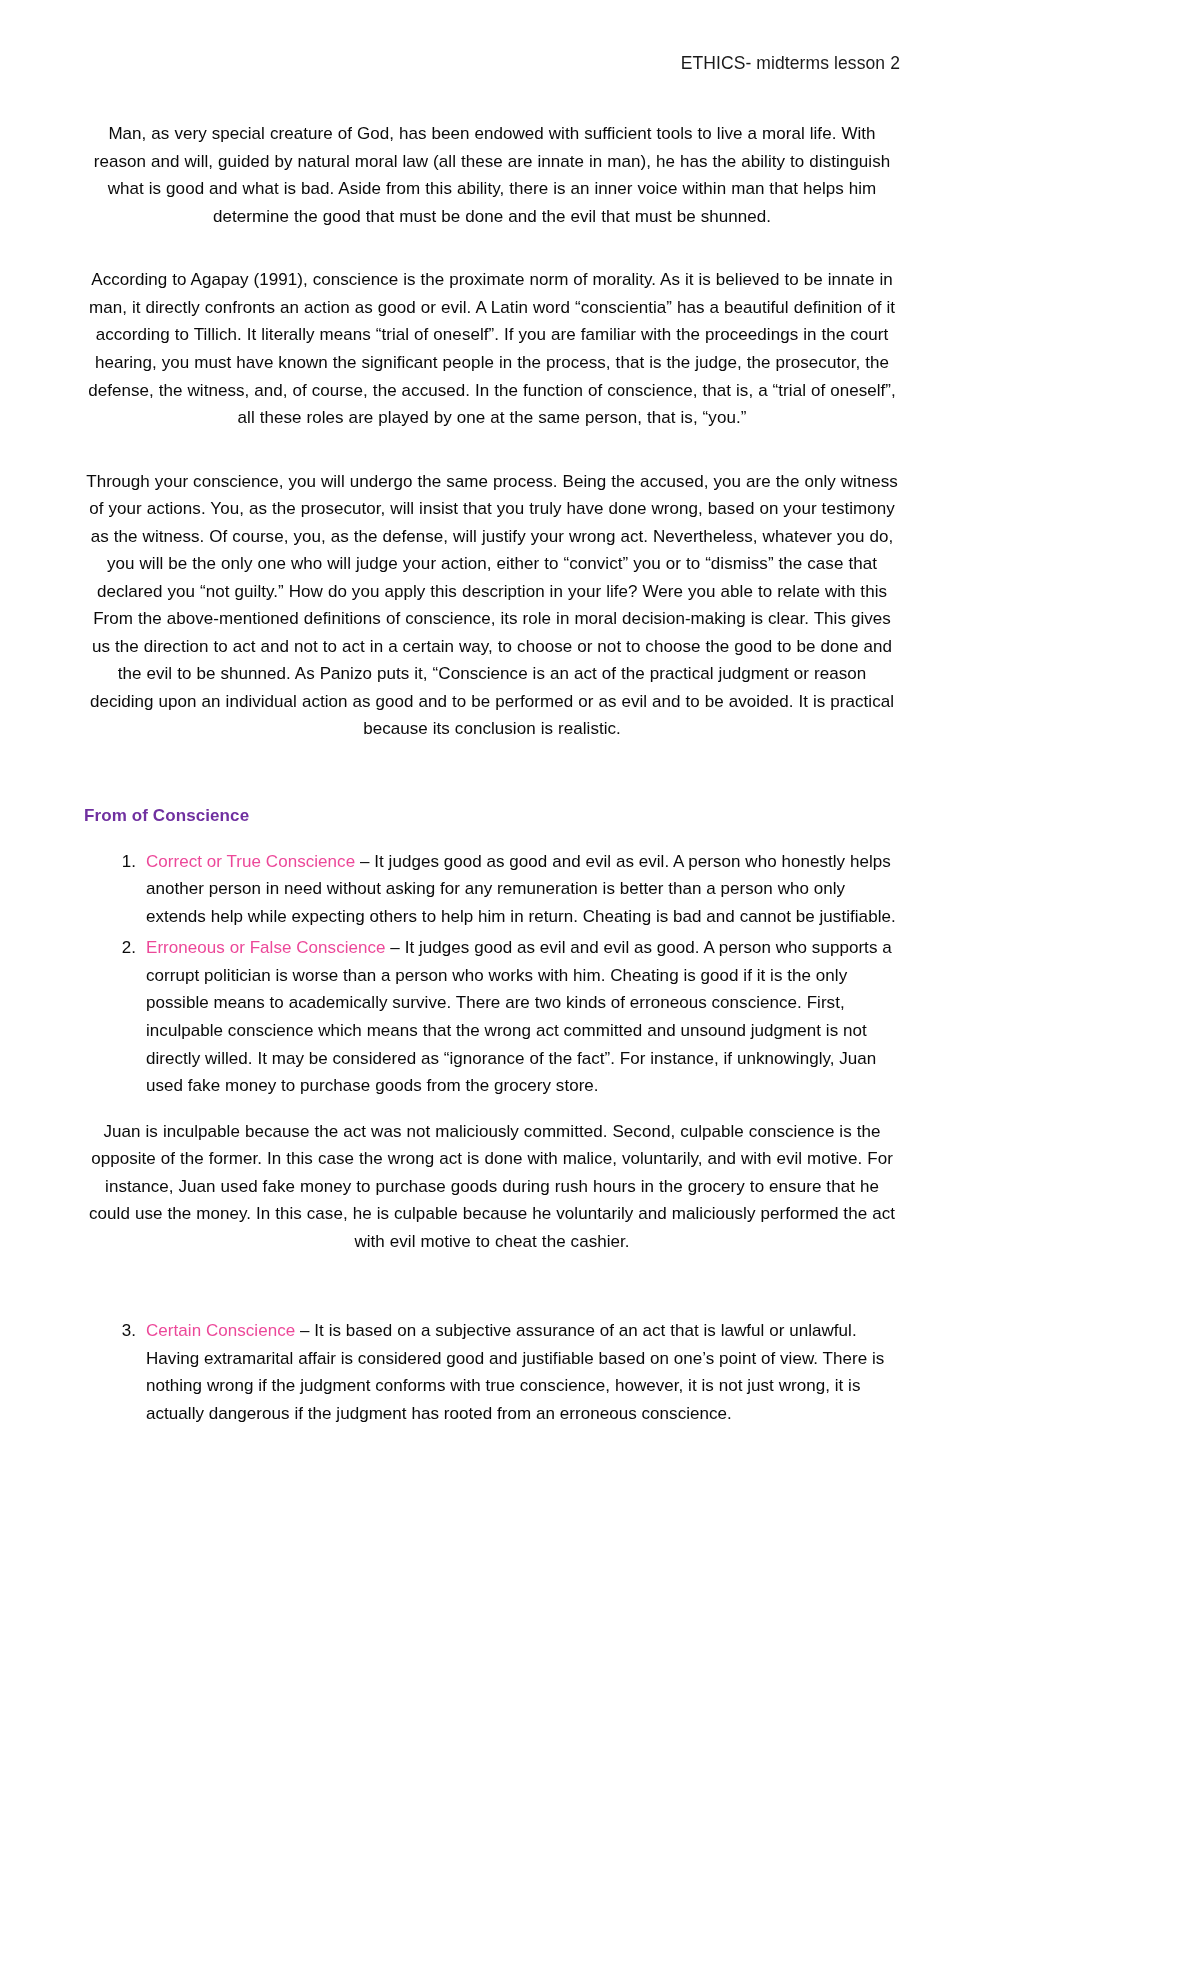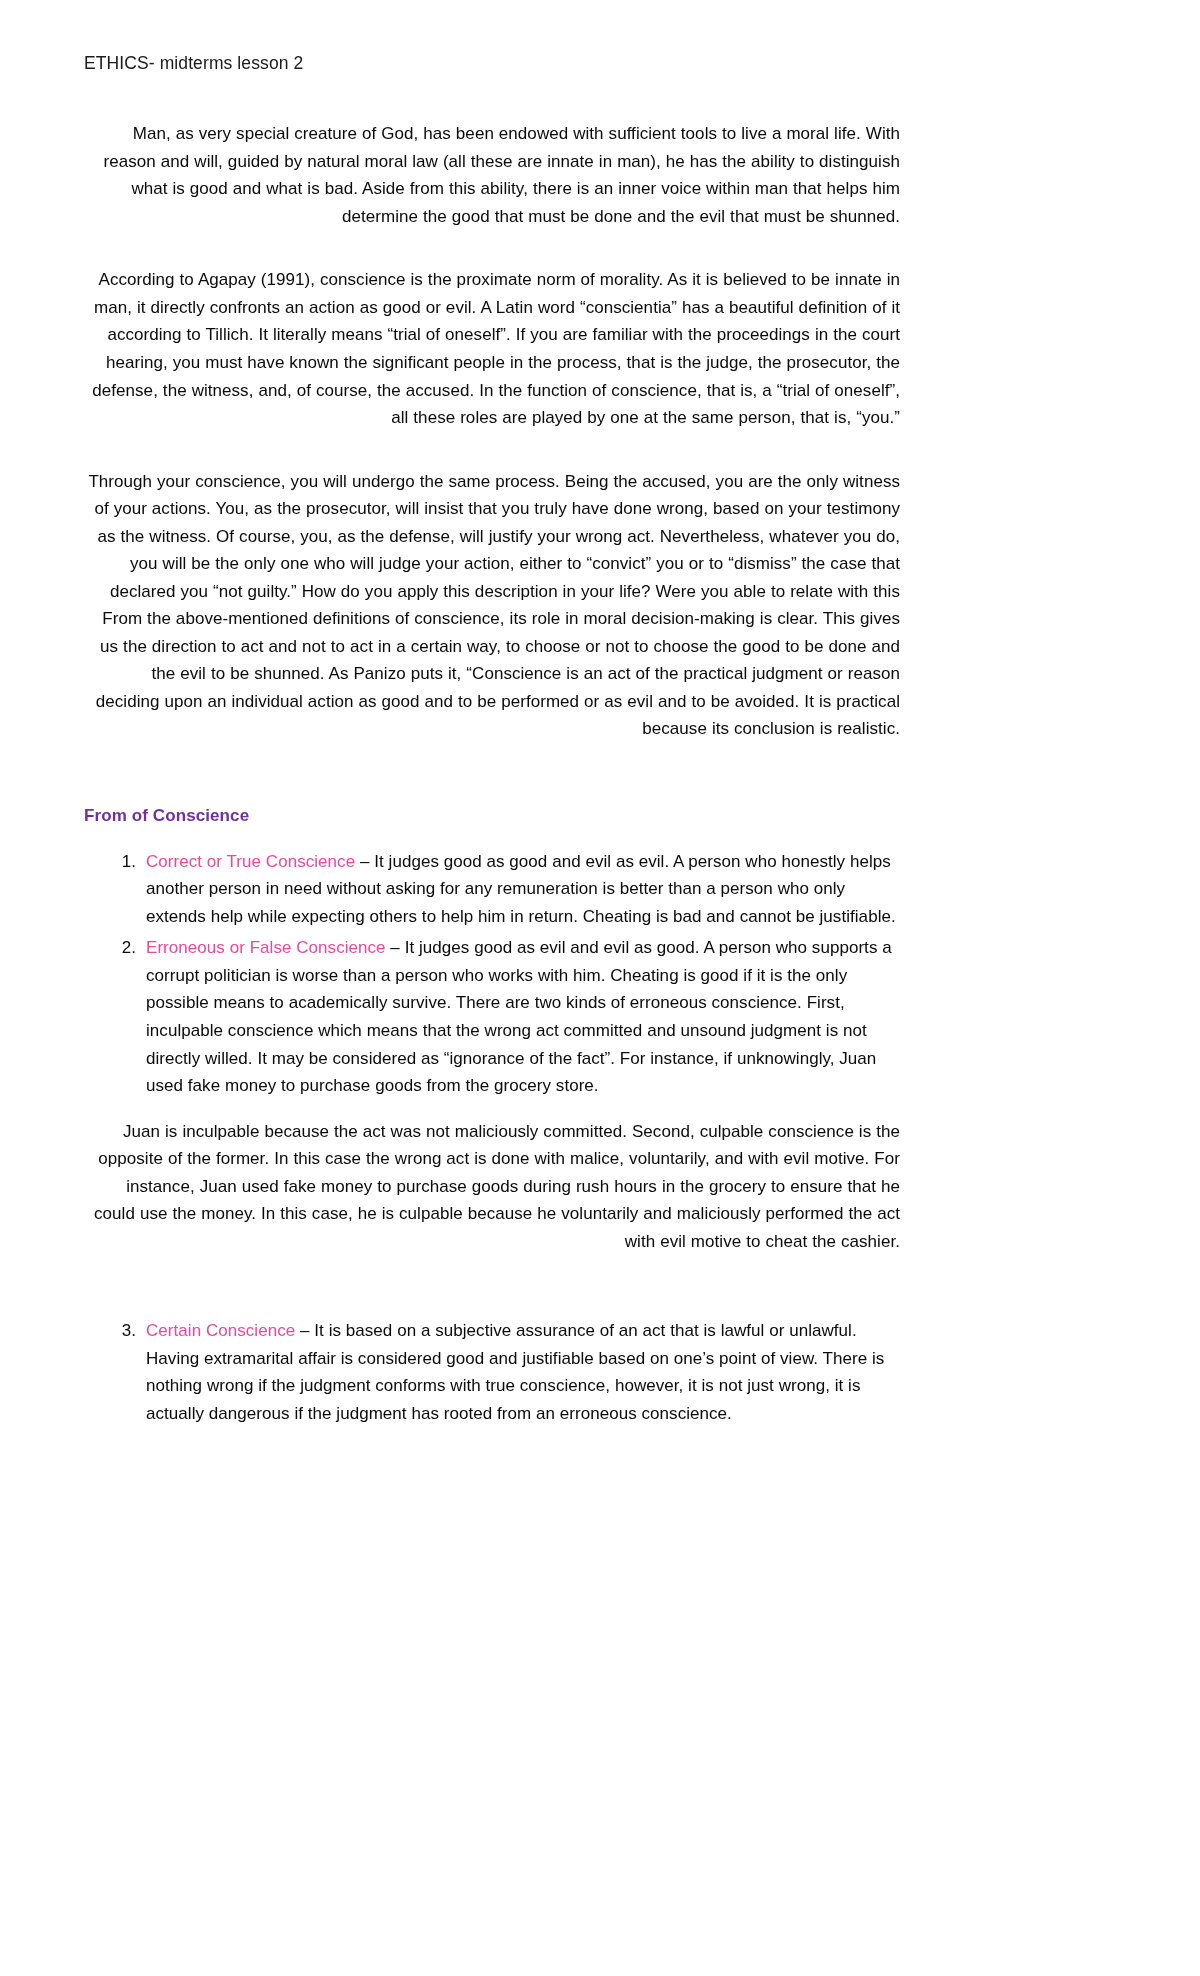--- a/index.html
+++ b/index.html
@@ -21,37 +21,38 @@
     box-sizing: border-box;
     padding: 50px 300px 40px 84px;
     position: relative;
   }
   .doc-title {
     font-size: 17.5px;
     line-height: 1.5;
     color: #1a1a1a;
     margin: 0 0 44px 0;
     letter-spacing: 0.1px;
+    text-align: right;
   }
   h2.section-heading {
     font-size: 17px;
     font-weight: bold;
     color: #7030A0;
     margin: 0 0 20px 0;
     line-height: 1.35;
     letter-spacing: 0.1px;
   }
   h2.section-heading.tight-top {
     margin-top: 0;
   }
   p.body-par {
     font-size: 17px;
     line-height: 1.62;
     margin: 0 0 22px 0;
-    text-align: right;
+    text-align: center;
     color: #0a0a0a;
     letter-spacing: 0.05px;
     word-spacing: 0.2px;
   }
   .spacer-lg { height: 40px; }
   .spacer-sm { height: 14px; }
   ol.kinds-list {
     margin: 0 0 18px 0;
     padding: 0 0 0 62px;
     list-style: none;

